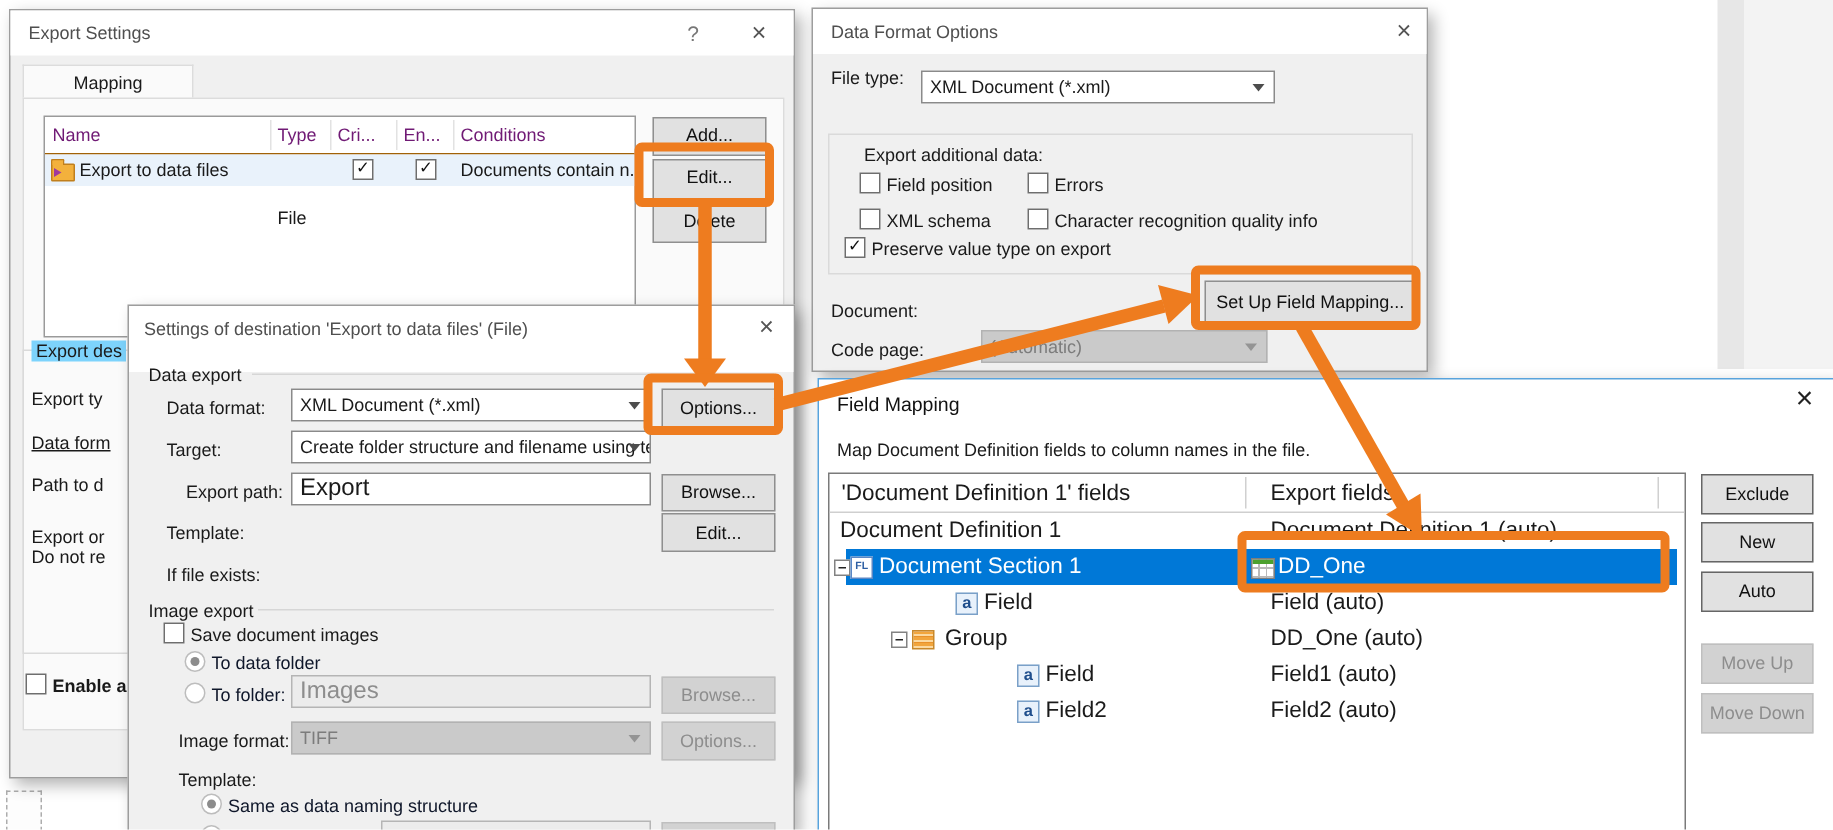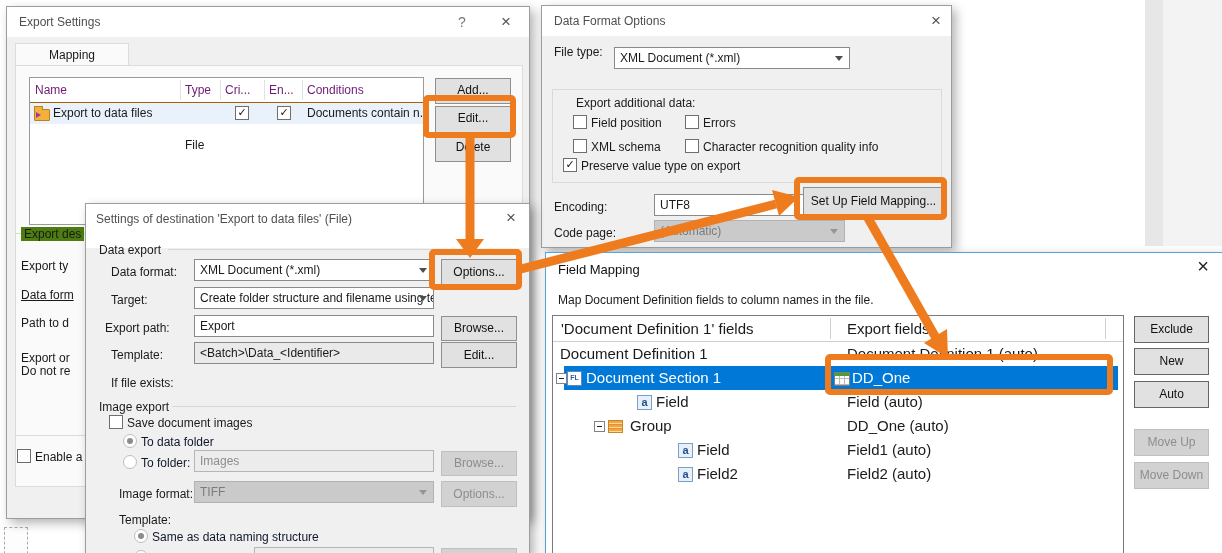--- a/index.html
+++ b/index.html
@@ -17,21 +17,21 @@
   .btn{position:absolute;background:#e1e1e1;border:1px solid #8f8f8f;text-align:center;
        font-size:12px;color:#111;line-height:23px;}
   .btn.dis{background:#d2d2d2;border-color:#bfbfbf;color:#8d8d8d;}
   .combo{position:absolute;background:#fff;border:1px solid #8a8a8a;height:20px;line-height:20px;
          padding-left:5px;overflow:hidden;white-space:nowrap;}
   .combo.dis{background:#cacaca;border-color:#b2b2b2;color:#7c7c7c;}
   .chev{position:absolute;right:6px;top:8px;width:0;height:0;border:4px solid transparent;
         border-top:5px solid #4d4d4d;}
   .combo.dis .chev{border-top-color:#949494;}
   .tbox{position:absolute;background:#fff;border:1px solid #8a8a8a;height:20px;line-height:20px;
-        padding-left:5px;font-size:12px;font-family:inherit;overflow:hidden;white-space:nowrap;}
+        padding-left:5px;font-size:16px;font-family:inherit;overflow:hidden;white-space:nowrap;}
   .tbox.ro{background:#eaeaea;}
   .tbox.dis{background:#ececec;color:#8d8d8d;border-color:#b5b5b5;}
   .cb{position:absolute;width:12px;height:12px;background:#fff;border:1px solid #6e6e6e;
       text-align:center;line-height:11px;font-size:11px;color:#111;}
   .radio{position:absolute;width:12px;height:12px;border:1px solid #9a9a9a;border-radius:50%;background:#fff;}
   .radio.on::after{content:"";position:absolute;left:3px;top:3px;width:6px;height:6px;border-radius:50%;background:#8c8c8c;}
   .radio.dis{border-color:#bdbdbd;}
   .lbl{position:absolute;white-space:nowrap;}
   .lbl.gray{color:#0f172a;}
   .gline{position:absolute;height:1px;background:#d6d6d6;}
@@ -112,28 +112,28 @@
       <span class="cb" style="left:247px;top:3px;">✓</span>
       <span class="lbl" style="left:277px;top:3px;">Documents contain n...</span>
     </div>
   </div>
 
   <div class="btn" style="left:428px;top:71px;width:74px;height:24px;">Add...</div>
   <div class="btn" style="left:428px;top:99px;width:74px;height:25px;">Edit...</div>
   <div class="btn" style="left:428px;top:128px;width:74px;height:25px;">Delete</div>
 
   <div class="groupbox" style="left:8px;top:226px;width:420px;height:201px;"></div>
-  <span class="grouplabel" style="left:14px;top:220px;background:#4d7c0f;">Export des</span>
+  <span class="grouplabel" style="left:14px;top:220px;background:#7dd3fc;">Export des</span>
   <span class="lbl" style="left:14px;top:252px;">Export ty</span>
   <span class="lbl" style="left:14px;top:281px;text-decoration:underline;">Data form</span>
   <span class="lbl" style="left:14px;top:309px;">Path to d</span>
   <span class="lbl" style="left:14px;top:344px;">Export or</span>
   <span class="lbl" style="left:14px;top:357px;">Do not re</span>
   <span class="cb" style="left:10px;top:442px;"></span>
-  <span class="lbl" style="left:28px;top:443px;">Enable a</span>
+  <span class="lbl" style="left:28px;top:443px;font-weight:bold;">Enable a</span>
 </div>
 
 <div class="dlg" style="left:541px;top:5px;width:409px;height:241px;z-index:2;">
   <div class="titlebar">
     <span class="title">Data Format Options</span>
     <span class="sysbtn" style="left:385px;font-size:17px;">×</span>
   </div>
   <span class="lbl" style="left:12px;top:39px;">File type:</span>
   <div class="combo" style="left:72px;top:41px;width:229px;">
     <span>XML Document (*.xml)</span>
@@ -144,25 +144,21 @@
   <span class="cb" style="left:31px;top:109px;"></span>
   <span class="lbl" style="left:49px;top:110px;">Field position</span>
   <span class="cb" style="left:143px;top:109px;"></span>
   <span class="lbl" style="left:161px;top:110px;">Errors</span>
   <span class="cb" style="left:31px;top:133px;"></span>
   <span class="lbl" style="left:49px;top:134px;">XML schema</span>
   <span class="cb" style="left:143px;top:133px;"></span>
   <span class="lbl" style="left:161px;top:134px;">Character recognition quality info</span>
   <span class="cb" style="left:21px;top:152px;">✓</span>
   <span class="lbl" style="left:39px;top:153px;">Preserve value type on export</span>
-  <span class="lbl" style="left:12px;top:194px;">Encoding:</span>
-  <div class="combo" style="left:112px;top:188px;width:184px;">
-    <span>UTF8</span>
-    <span class="chev"></span>
-  </div>
+  <span class="lbl" style="left:12px;top:194px;">Document:</span>
   <span class="lbl" style="left:12px;top:220px;">Code page:</span>
   <div class="combo dis" style="left:112px;top:214px;width:184px;">
     <span>(Automatic)</span>
     <span class="chev"></span>
   </div>
   <div class="btn" style="left:261px;top:181px;width:139px;height:27px;line-height:27px;">Set Up Field Mapping...</div>
 </div>
 
 <div class="dlg" style="left:85px;top:203px;width:443px;height:350px;z-index:3;">
   <div class="titlebar" style="height:44px;">
@@ -178,26 +174,25 @@
     <span class="chev"></span>
   </div>
   <div class="btn" style="left:355px;top:55px;width:74px;height:25px;line-height:25px;">Options...</div>
 
   <span class="lbl" style="left:25px;top:89px;">Target:</span>
   <div class="combo" style="left:108px;top:83px;width:233px;">
     <span>Create folder structure and filename using ter</span>
     <span class="chev"></span>
   </div>
 
-  <span class="lbl" style="left:19px;top:117px;">Export path:</span>
+  <span class="lbl" style="left:38px;top:117px;">Export path:</span>
   <div class="tbox" style="left:108px;top:111px;width:233px;">Export</div>
   <div class="btn" style="left:355px;top:112px;width:74px;height:23px;">Browse...</div>
 
   <span class="lbl" style="left:25px;top:144px;">Template:</span>
-  <div class="tbox ro" style="left:108px;top:138px;width:233px;">&lt;Batch&gt;\Data_&lt;Identifier&gt;</div>
   <div class="btn" style="left:355px;top:138px;width:74px;height:24px;line-height:24px;">Edit...</div>
 
   <span class="lbl" style="left:25px;top:172px;text-align:center;">If file exists:</span>
 
   <span class="lbl" style="left:13px;top:196px;">Image export</span>
   <div class="gline" style="left:86px;top:202px;width:344px;"></div>
 
   <span class="cb" style="left:23px;top:211px;"></span>
   <span class="lbl" style="left:41px;top:212px;">Save document images</span>
 

